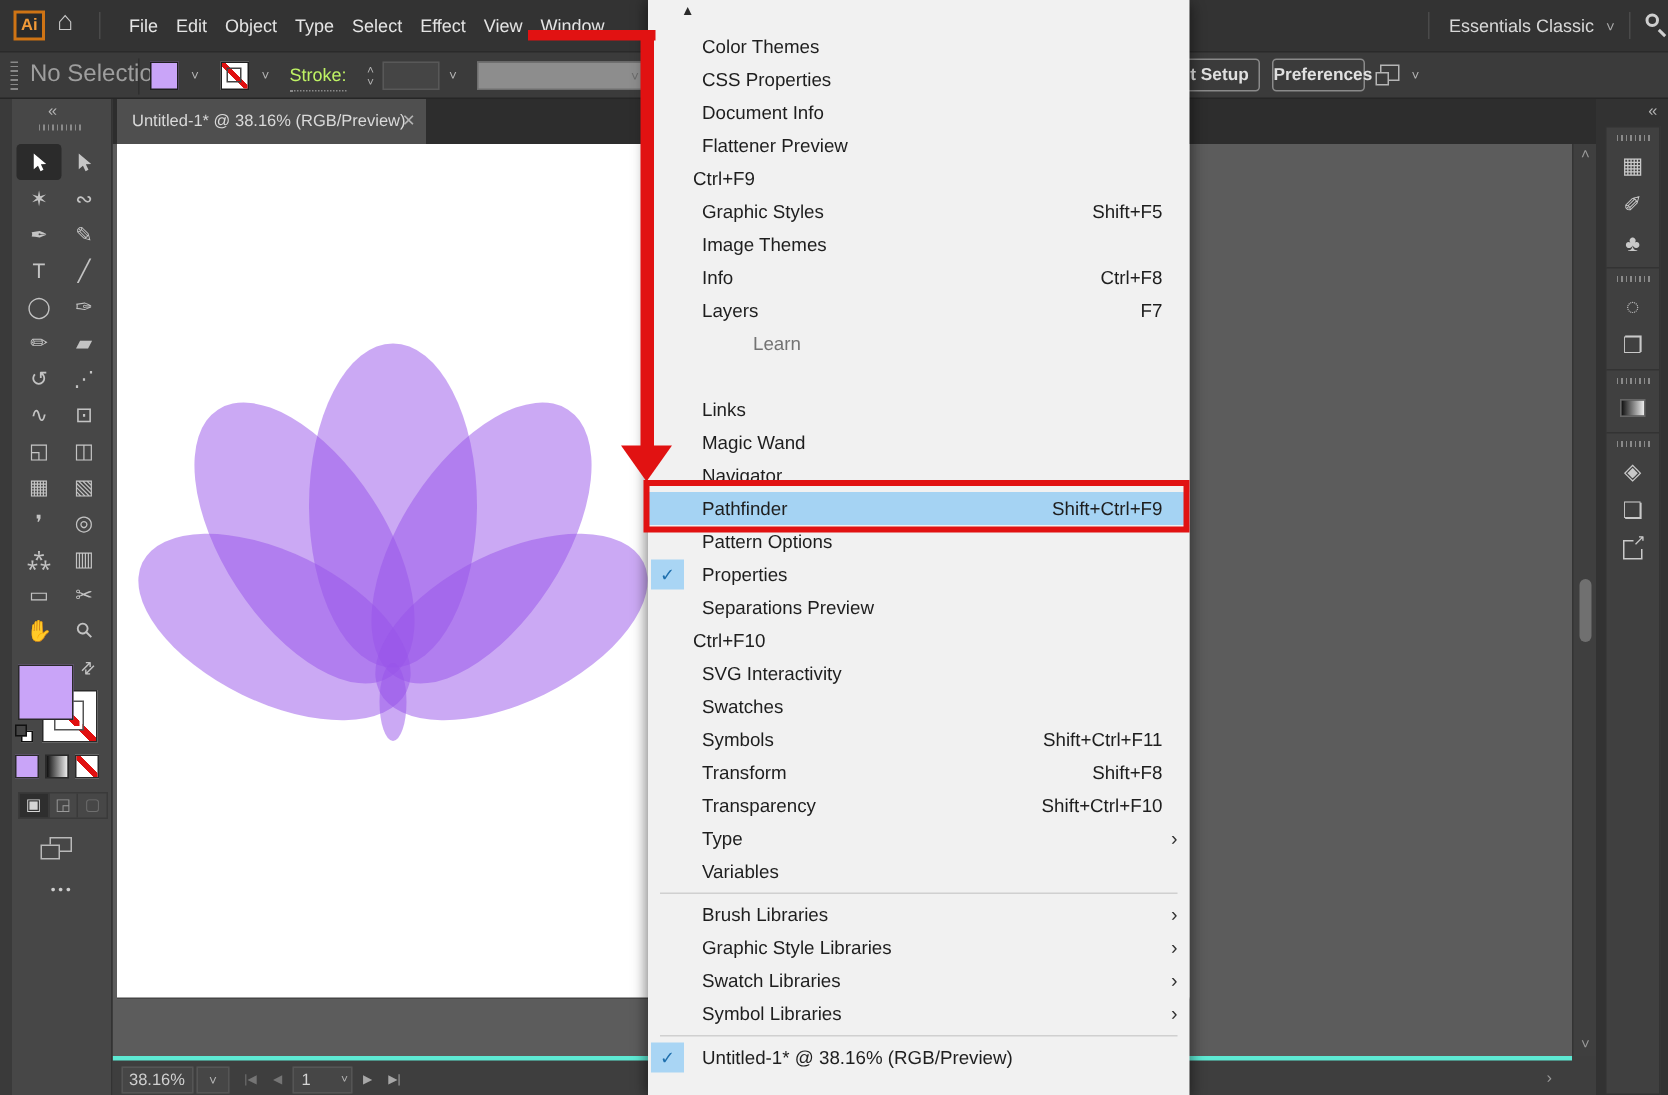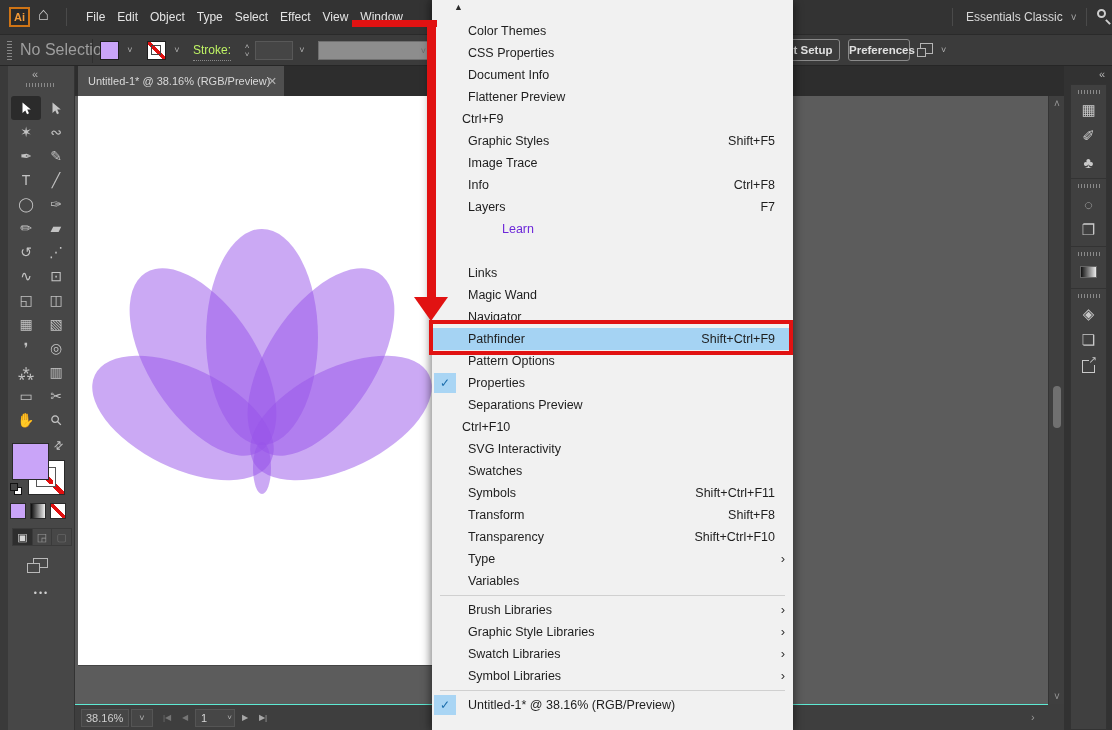--- a/index.html
+++ b/index.html
@@ -94,21 +94,21 @@
   .more-dots { position:absolute; left:0; top:522px; width:67px; text-align:center; color:#cfcfcf; font-size:9px; letter-spacing:2px; }
 
   
   .canvas { position:absolute; left:75px; top:96px; width:989px; bottom:0; background:#5c5c5c; z-index:1; }
   .artboard { position:absolute; left:3px; top:0; width:715px; height:570px; background:#fff; border-bottom:1px solid #454545; }
   .lotus { position:absolute; left:0; top:0; }
   .vscroll { position:absolute; left:973px; top:0; width:16px; height:608px; background:#3f3f3f; border-left:1px solid #343434; }
   .vscroll .up, .vscroll .dn { position:absolute; left:0; width:16px; text-align:center; color:#9a9a9a; font-size:10px; }
   .vscroll .up { top:2px; } .vscroll .dn { bottom:2px; }
   .vthumb { position:absolute; left:4px; top:290px; width:8px; height:42px; background:#707070; border-radius:4px; }
-  .statusbar { position:absolute; left:0; top:608px; width:973px; height:26px; background:#3e3e3e; border-top:1px solid #5eead4; }
+  .statusbar { position:absolute; left:0; top:608px; width:973px; height:26px; background:#3e3e3e; border-top:3px solid #5eead4; }
   .zoomfield { position:absolute; left:6px; top:4px; width:48px; height:18px; background:#464646; border:1px solid #555;
     color:#cfcfcf; font-size:11px; line-height:16px; padding-left:4px; }
   .zoomchev { position:absolute; left:56px; top:4px; width:22px; height:18px; background:#464646; border:1px solid #555;
     color:#b5b5b5; font-size:9px; text-align:center; line-height:16px; }
   .navwrap { position:absolute; left:84px; top:4px; height:18px; display:flex; gap:2px; }
   .navbtn { min-width:16px; height:18px; font-size:8px; color:#a8a8a8; text-align:center; line-height:18px; }
   .navbtn.dis { color:#757575; }
   .pagefield { width:40px; height:18px; background:#464646; border:1px solid #555; color:#d5d5d5;
     font-size:11px; line-height:16px; padding-left:5px; position:relative; }
   .pagefield .chev { position:absolute; right:2px; top:0; font-size:8px; color:#b5b5b5; line-height:16px; }
@@ -133,21 +133,21 @@
   .menupop { position:absolute; left:432px; top:0; width:361px; height:730px; background:#f1f1f1; z-index:40;
     box-shadow:-3px 0 8px rgba(0,0,0,.35), 3px 3px 8px rgba(0,0,0,.3); font-size:12.5px; color:#1e1e1e; }
   .mscroll { height:20px; position:relative; }
   .mscroll span { position:absolute; left:22px; top:2px; font-size:9px; color:#2b2b2b; }
   .mrow { height:22px; display:flex; align-items:center; position:relative; }
   .mrow .gut { width:30px; height:22px; position:relative; flex:none; }
   .mrow .chk { position:absolute; left:2px; top:1px; width:22px; height:20px; text-align:center; line-height:20px; font-size:12px; }
   .mrow .lbl { flex:1; margin-left:6px; white-space:nowrap; }
   .mrow .sc { margin-right:18px; white-space:nowrap; }
   .mrow .sub { position:absolute; right:8px; top:0; line-height:22px; font-size:13px; color:#333; }
-  .mrow.disabled .lbl { color:#6d28d9;margin-left:40px; }
+  .mrow.disabled .lbl { color:#737373;margin-left:40px; }
   .msep { height:1px; background:#d0d0d0; margin:3px 8px; }
 
   
   .ann { position:absolute; z-index:50; }
   .red-underline { left:352px; top:20px; width:85px; height:7px; }
   .red-line { left:427px; top:20px; width:9px; height:278px; }
   .red-head { left:414px; top:297px; width:0; height:0;
     border-left:17px solid transparent; border-right:17px solid transparent; border-top:24px solid #e11212; background:none !important; }
   .red-box { left:429px; top:320px; width:364px; height:35px; background:none !important; border:4px solid #e11212; }
 </style>
@@ -421,21 +421,21 @@
           <div class="gut"></div>
           <span class="sc">Ctrl+F9</span>
         </div>
         <div class="mrow">
           <div class="gut"></div>
           <span class="lbl">Graphic Styles</span>
           <span class="sc">Shift+F5</span>
         </div>
         <div class="mrow">
           <div class="gut"></div>
-          <span class="lbl">Image Trace</span>
+          <span class="lbl">Image Themes</span>
         </div>
         <div class="mrow">
           <div class="gut"></div>
           <span class="lbl">Info</span>
           <span class="sc">Ctrl+F8</span>
         </div>
         <div class="mrow">
           <div class="gut"></div>
           <span class="lbl">Layers</span>
           <span class="sc">F7</span>

